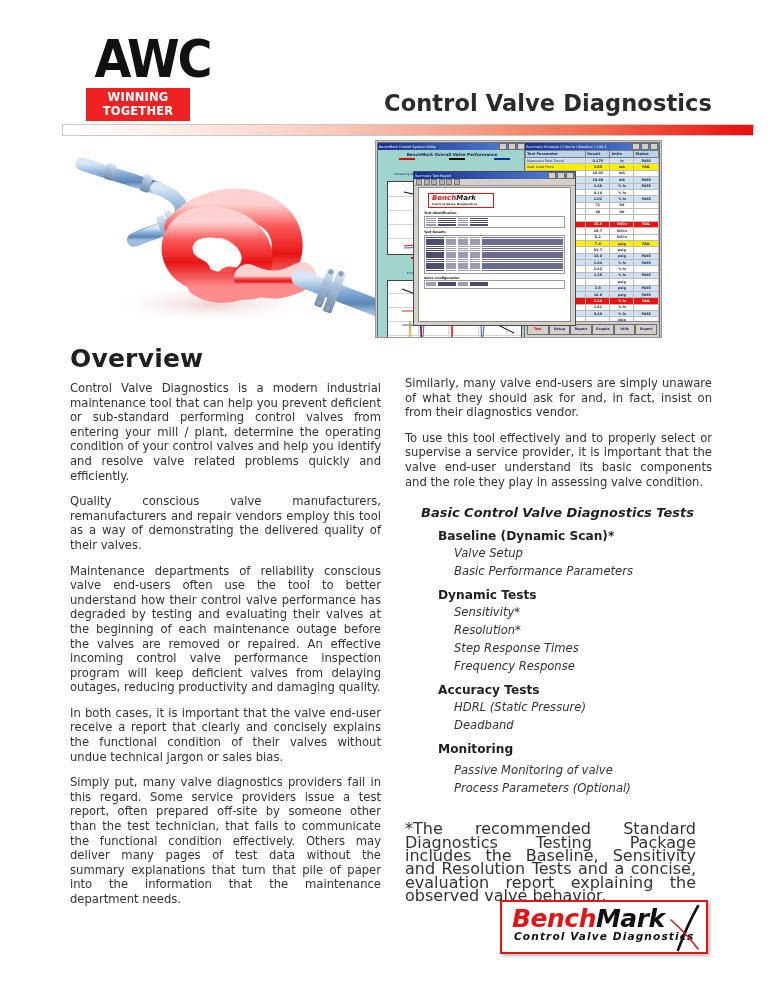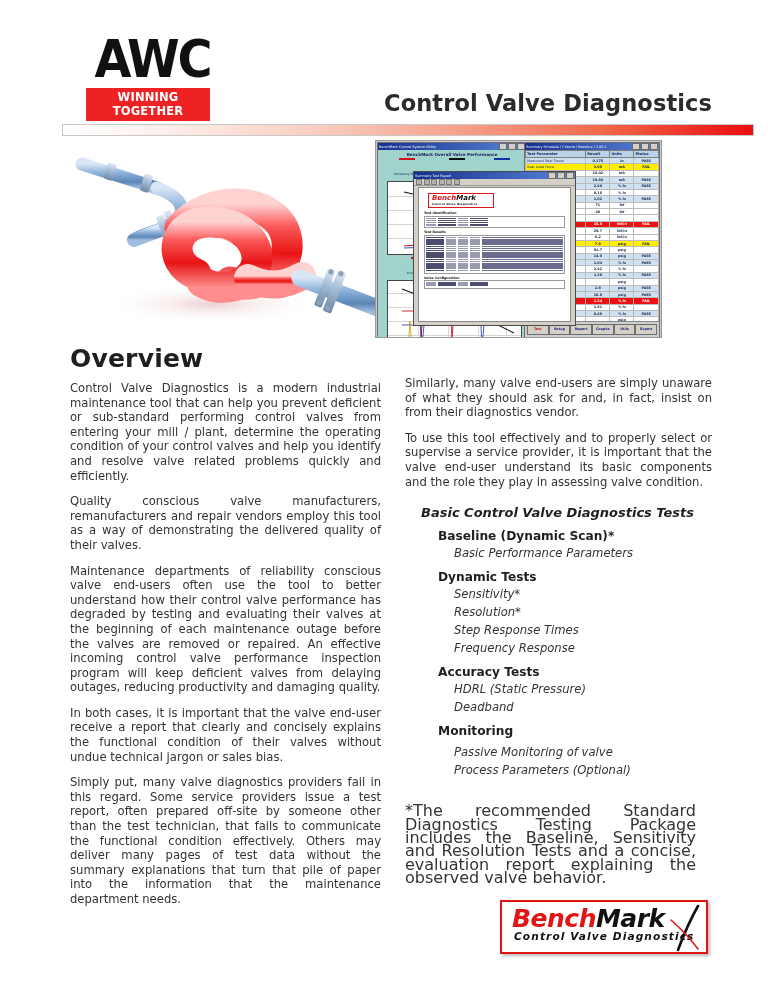--- a/index.html
+++ b/index.html
@@ -50,21 +50,21 @@
   }
   .logo-bar {
     background: #ee2222;
     color: #ffffff;
     font-size: 11.5px;
     font-weight: bold;
     letter-spacing: 0.2px;
     text-align: center;
     padding: 2px 0 3px 0;
     margin-top: 2px;
-    width: 124px;
+    width: 104px;
   }
   .header-title {
     position: absolute;
     right: 56px;
     top: 82px;
     font-size: 22.5px;
     font-weight: bold;
     color: #2b2b2b;
     letter-spacing: 0.1px;
     white-space: nowrap;
@@ -891,20 +891,21 @@
     </div>
 
     <div class="col-right">
       <p class="body">Similarly, many valve end-users are simply unaware of what they should ask for and, in fact, insist on from their diagnostics vendor.</p>
       <p class="body">To use this tool effectively and to properly select or supervise a service provider, it is important that the valve end-user understand its basic components and the role they play in assessing valve condition.</p>
 
       <h2 class="sect">Basic Control Valve Diagnostics Tests</h2>
 
       <div class="grp">
         <div class="grp-title">Baseline (Dynamic Scan)*</div>
+        <div class="grp-item">Valve Setup</div>
         <div class="grp-item">Basic Performance Parameters</div>
       </div>
 
       <div class="grp">
         <div class="grp-title">Dynamic Tests</div>
         <div class="grp-item">Sensitivity*</div>
         <div class="grp-item">Resolution*</div>
         <div class="grp-item">Step Response Times</div>
         <div class="grp-item">Frequency Response</div>
       </div>

